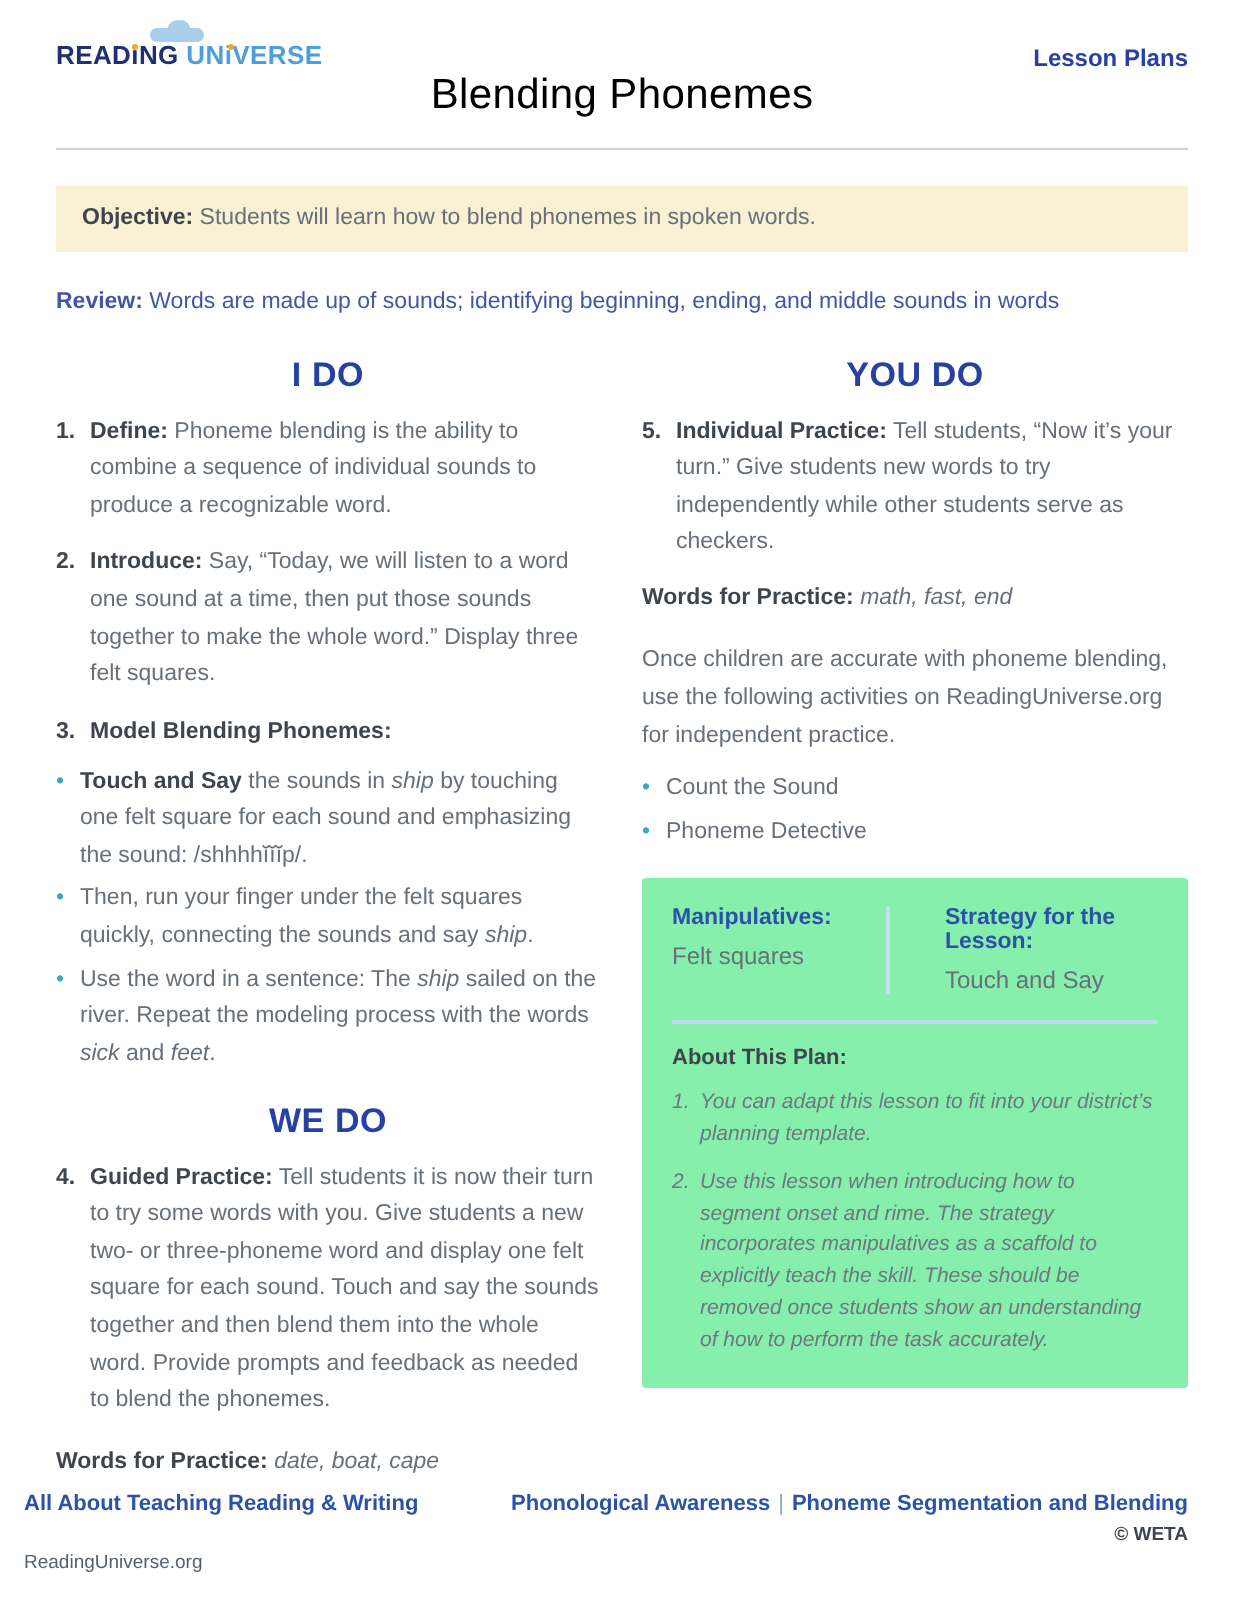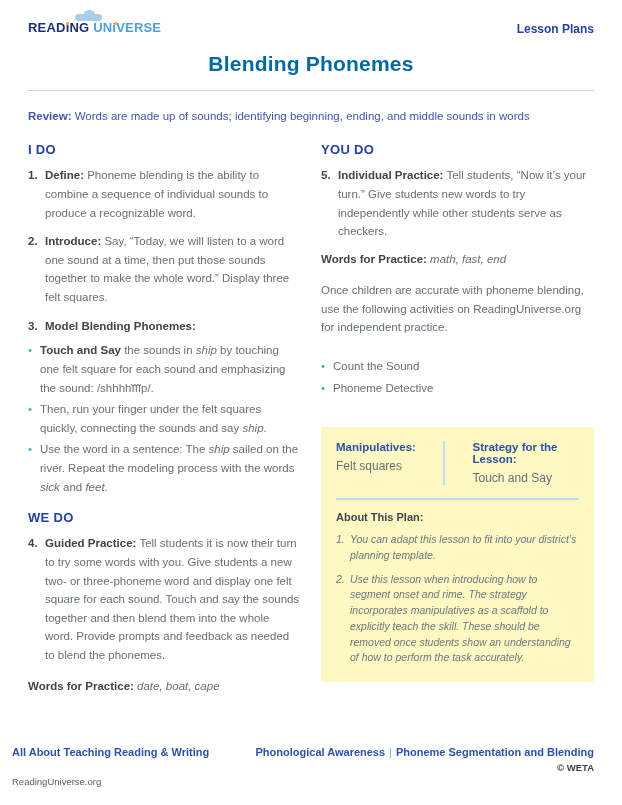--- a/index.html
+++ b/index.html
@@ -19,54 +19,54 @@
   .logo .w1 { color:#1F2F73; }
   .logo .w2 { color:#4D9FDB; }
   .cloud { position:absolute; left:47px; top:-6px; width:27px; height:7px; background:#A9CEEA; border-radius:5px; }
   .cloud::before { content:""; position:absolute; left:9px; top:-4px; width:11px; height:8px; background:#A9CEEA; border-radius:50%; }
   .i-dot { position:absolute; width:3px; height:3px; background:#F5A623; border-radius:50%; top:2px; }
   .i-dot.d1 { left:38px; }
   .i-dot.d2 { left:86px; }
   .corner { color:#2740A3; font-weight:bold; font-size:12px; margin-top:2px; }
 
   
-  .title { text-align:center; color:#0369a1; font-size:21px; font-weight:bold; margin-top:16px; letter-spacing:.2px; }
+  .title { text-align:center; color:#000000; font-size:21px; font-weight:normal; letter-spacing:.2px; }
   .rule { border:none; border-top:1px solid #CDD3D9; margin:14px 0 0 0; }
 
   
   .objective { margin-top:18px; background:#FAF0D4; padding:8px 13px; font-size:11.5px; line-height:1.5; }
   .lbl-dark { font-weight:bold; color:#3E454D; }
 
   
   .review { margin-top:17px; font-size:11.5px; color:#4355A8; line-height:1.5; }
   .review .lbl-blue { font-weight:bold; }
 
   
   .cols { display:flex; margin-top:15px; gap:21px; }
   .col-left  { width:272px; flex:none; }
   .col-right { flex:1; min-width:0; }
 
-  .sec { color:#2740A3; font-weight:bold; font-size:13px; margin:2px 0 9px 0; letter-spacing:.3px; }
+  .sec { color:#2740A3; font-weight:bold; font-size:17px; margin:2px 0 9px 0; letter-spacing:.3px;text-align:center; }
 
   .num-item { display:flex; margin-bottom:10px; font-size:11.5px; line-height:1.62; }
   .num { font-weight:bold; color:#3E454D; width:17px; flex:none; }
   .itxt { flex:1; }
   .blabel { font-weight:bold; color:#3E454D; }
   .em { font-style:italic; }
 
   .bullet { display:flex; font-size:11.5px; line-height:1.62; margin-bottom:3px; }
   .bmark { color:#35A9C6; width:12px; flex:none; }
 
   .wfp { margin-top:13px; font-size:11.5px; line-height:1.5; }
   .wfp .vals { font-style:italic; }
 
-  .para { margin-top:13px; margin-bottom:20px; font-size:11.5px; line-height:1.62; }
-
-  
-  .info-box { margin-top:30px; background:#fef9c3; padding:14px 15px 14px 15px; border-radius:2px; }
+  .para { margin-top:13px; margin-bottom:8px; font-size:11.5px; line-height:1.62; }
+
+  
+  .info-box { margin-top:14px; background:#86efac; padding:14px 15px 14px 15px; border-radius:2px; }
   .ib-cols { display:flex; }
   .ib-cell { flex:1; }
   .ib-cell.right { border-left:2px solid #C3DDF2; padding-left:28px; }
   .ib-h { color:#2B52A8; font-weight:bold; font-size:11.5px; }
   .ib-v { color:#676F78; font-size:12px; margin-top:6px; }
   .ib-rule { border:none; border-top:2px solid #BDDAF0; margin:13px 0 11px 0; }
   .ib-about { font-weight:bold; color:#3E454D; font-size:11px; margin-bottom:9px; }
   .ib-note { display:flex; font-style:italic; font-size:10.5px; line-height:1.5; color:#6E7681; margin-bottom:8px; }
   .ib-note .n { width:14px; flex:none; }
 
@@ -91,20 +91,23 @@
       <span class="i-dot d2"></span>
       <span class="w1">READiNG</span>
       <span class="w2">UNiVERSE</span>
     </div>
     <div class="corner">Lesson Plans</div>
   </div>
 
   <div class="title">Blending Phonemes</div>
   <hr class="rule">
 
+  <div class="objective">
+    <span class="lbl-dark">Objective:</span><span> Students will learn how to blend phonemes in spoken words.</span>
+  </div>
 
   <div class="review">
     <span class="lbl-blue">Review:</span><span> Words are made up of sounds; identifying beginning, ending, and middle sounds in words</span>
   </div>
 
   <div class="cols">
 
     <div class="col-left">
       <div class="sec">I DO</div>
 

